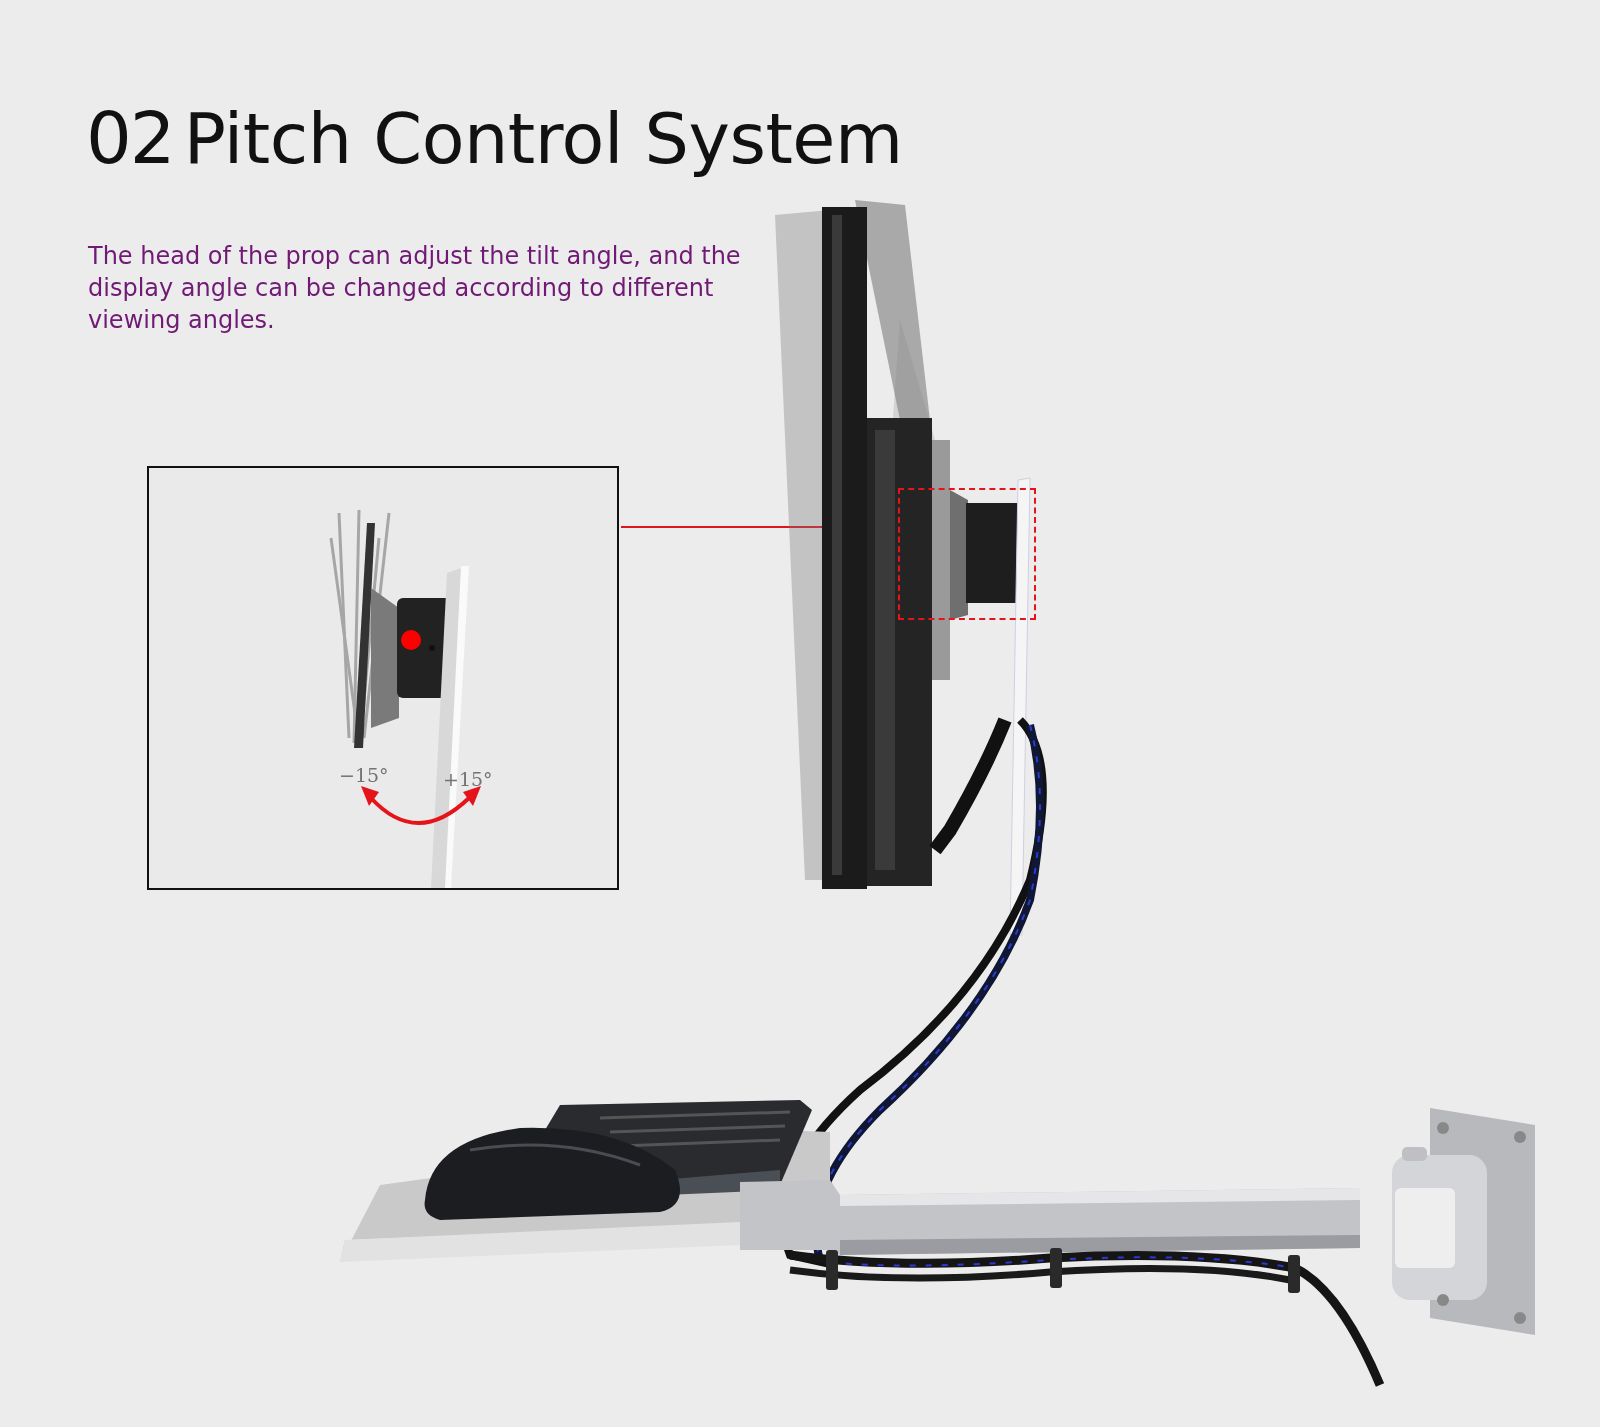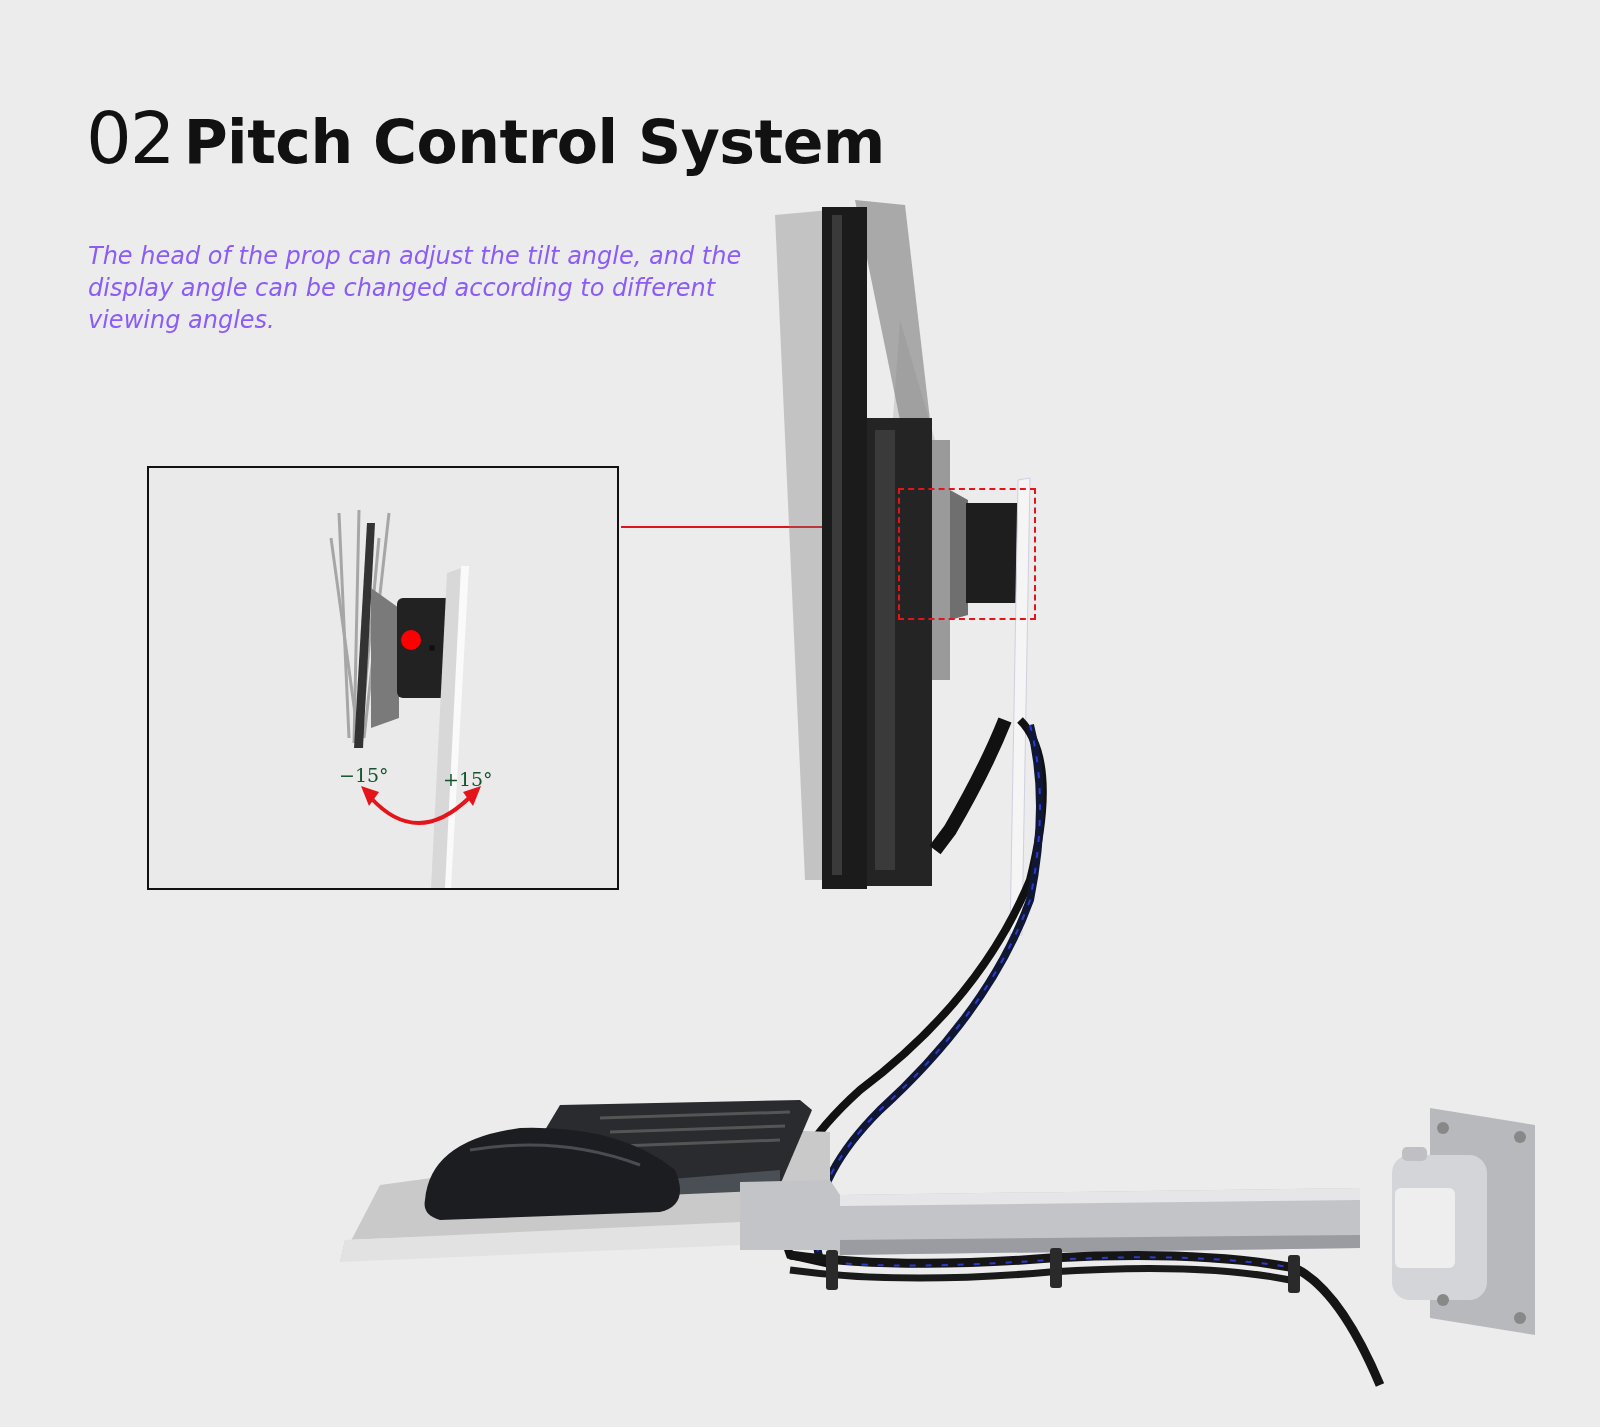--- a/index.html
+++ b/index.html
@@ -1,25 +1,25 @@
 <!DOCTYPE html>
 <html><head>
 <meta charset="utf-8">
 <style>
   html,body{margin:0;padding:0;}
   body{width:1600px;height:1427px;background:#ececec;position:relative;overflow:hidden;font-family:"DejaVu Sans","Liberation Sans",sans-serif;}
   .title{position:absolute;left:86px;top:96px;color:#111;white-space:nowrap;}
   .title .num{font-size:72px;letter-spacing:-2px;font-weight:400;vertical-align:baseline;}
-  .title .txt{font-size:60px;font-weight:700;margin-left:10px;letter-spacing:-0.5px;}
-  .desc{position:absolute;left:88px;top:240px;width:660px;font-size:24px;line-height:32px;color:#8b5cf6;font-style:italic;}
+  .title .txt{font-size:70px;font-weight:400;margin-left:10px;letter-spacing:-0.5px;}
+  .desc{position:absolute;left:88px;top:240px;width:660px;font-size:24px;line-height:32px;color:#701a75;}
   .inset{position:absolute;left:147px;top:466px;width:472px;height:424px;border:2px solid #111;background:#ebeaea;box-sizing:border-box;}
   .callout-line{position:absolute;left:621px;top:526px;width:277px;height:2px;background:#e0141b;}
   .dash-box{position:absolute;left:898px;top:488px;width:138px;height:132px;border:2px dashed #e5141b;box-sizing:border-box;}
   svg{position:absolute;}
-  .deg{position:absolute;font-family:"DejaVu Serif","Liberation Serif",serif;font-size:19px;color:#14532d;text-align:center;}
+  .deg{position:absolute;font-family:"DejaVu Serif","Liberation Serif",serif;font-size:19px;color:#737373;text-align:center;}
 </style>
 </head>
 <body>
 
 <div class="title">
   <span class="num">02</span><span class="txt">Pitch Control System</span>
 </div>
 
 <div class="desc">The head of the prop can adjust the tilt angle, and the display angle can be changed according to different viewing angles.</div>
 

